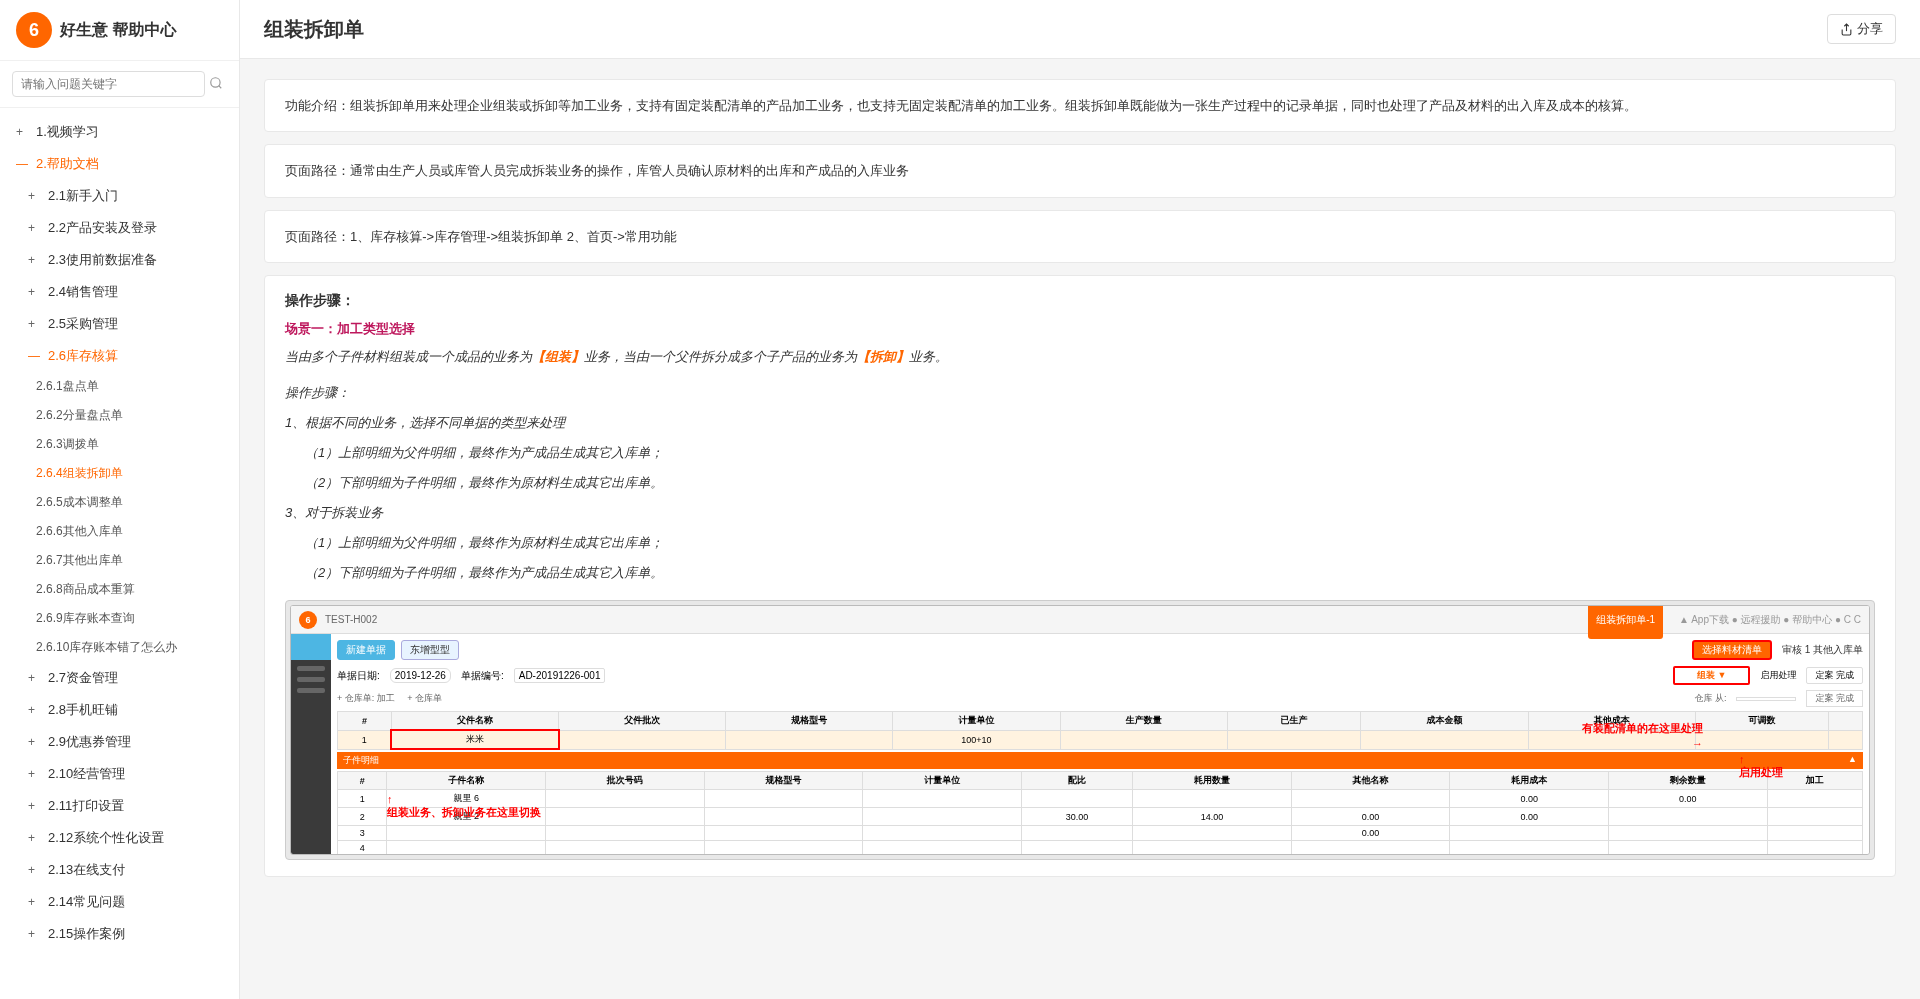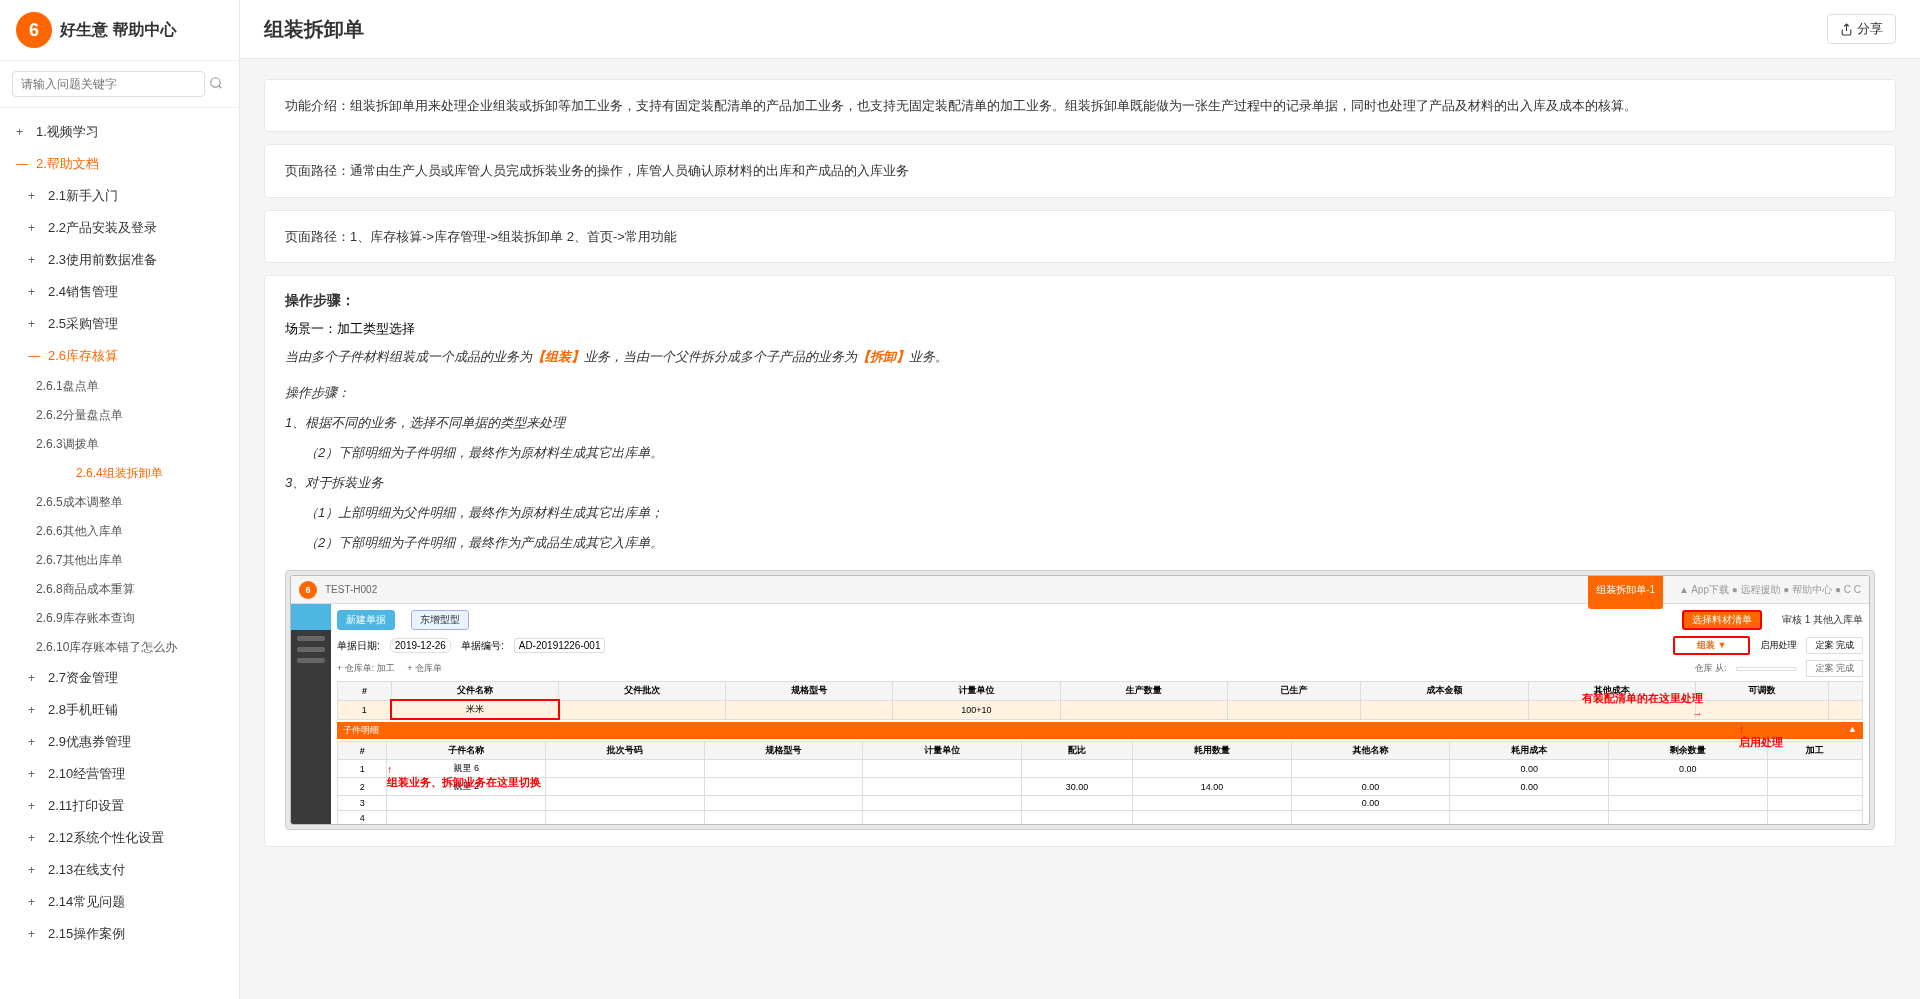--- a/index.html
+++ b/index.html
@@ -143,22 +143,22 @@
       line-height: 1.8;
     }
 
     .section-title {
       font-size: 14px;
       font-weight: bold;
       color: #333;
       margin-bottom: 10px;
     }
     .scenario-title {
-      font-weight: normal;
-      color: #000000;
+      font-weight: bold;
+      color: #be185d;
       margin-bottom: 6px;
       font-size: 13px;
     }
     .steps-content {
       line-height: 2;
       color: #333;
       font-size: 13px;
     }
     .steps-content p { margin-bottom: 4px; font-style: italic; }
 
@@ -221,21 +221,21 @@
     }
     .mock-main-content {
       flex: 1;
       padding: 6px;
       overflow: hidden;
       position: relative;
     }
     .mock-toolbar {
       display: flex;
       align-items: center;
-      gap: 16px;
+      gap: 6px;
       margin-bottom: 6px;
       font-size: 10px;
     }
     .mock-tab {
       background: #e8f4ff;
       border: 1px solid #aad;
       border-radius: 3px;
       padding: 2px 8px;
       font-size: 10px;
       color: #333;
@@ -342,21 +342,21 @@
 
     <div class="nav-sub-item">
       <span>2.6.1盘点单</span>
     </div>
     <div class="nav-sub-item">
       <span>2.6.2分量盘点单</span>
     </div>
     <div class="nav-sub-item">
       <span>2.6.3调拨单</span>
     </div>
-    <div class="nav-sub-item active" style="color:#f60;margin-left:40px;">
+    <div class="nav-sub-item active" style="color:#f60;">
       <span>2.6.4组装拆卸单</span>
     </div>
     <div class="nav-sub-item">
       <span>2.6.5成本调整单</span>
     </div>
     <div class="nav-sub-item">
       <span>2.6.6其他入库单</span>
     </div>
     <div class="nav-sub-item">
       <span>2.6.7其他出库单</span>
@@ -444,20 +444,21 @@
         <span>场景一：加工类型选择</span>
       </div>
 
       <div class="steps-content">
         <p>当由多个子件材料组装成一个成品的业务为<span style="color:#f60;font-weight:bold">【组装】</span>业务，当由一个父件拆分成多个子产品的业务为<span style="color:#f60;font-weight:bold">【拆卸】</span>业务。</p>
       </div>
 
       <div class="steps-content" style="margin-top:10px;">
         <p>操作步骤：</p>
         <p>1、根据不同的业务，选择不同单据的类型来处理</p>
+        <p class="indented">（1）上部明细为父件明细，最终作为产成品生成其它入库单；</p>
         <p class="indented">（2）下部明细为子件明细，最终作为原材料生成其它出库单。</p>
         <p>3、对于拆装业务</p>
         <p class="indented">（1）上部明细为父件明细，最终作为原材料生成其它出库单；</p>
         <p class="indented">（2）下部明细为子件明细，最终作为产成品生成其它入库单。</p>
       </div>
 
       <div class="screenshot-container">
         <div class="screenshot-inner">
 
           <div class="mock-window">

